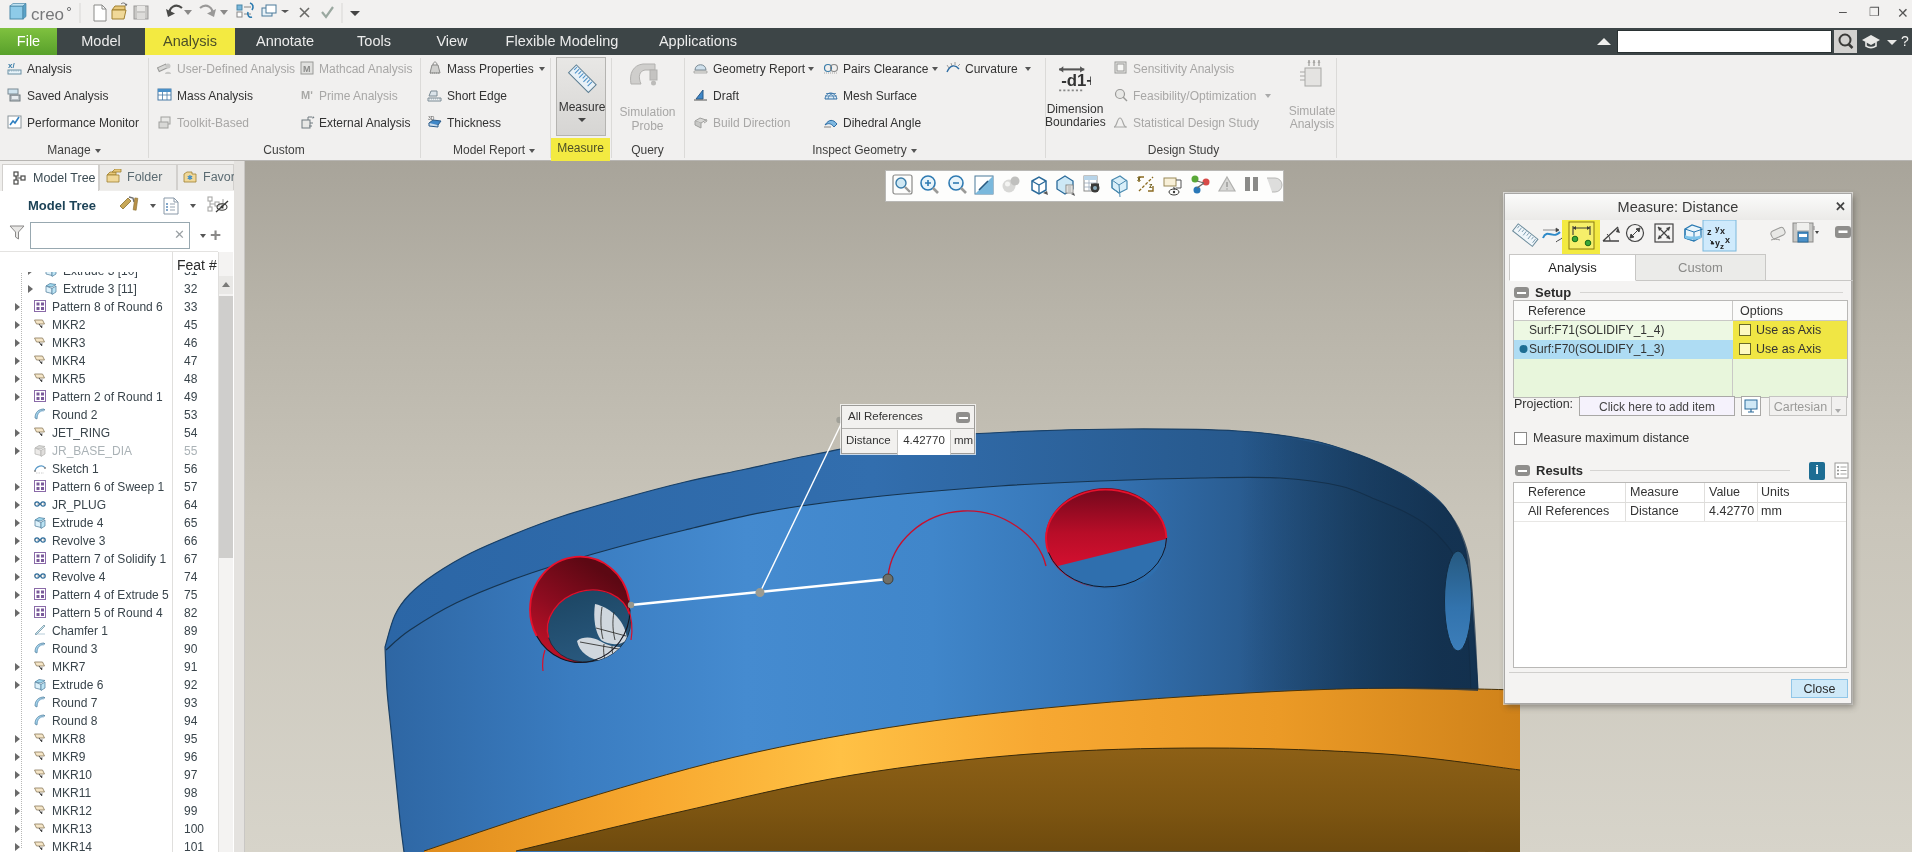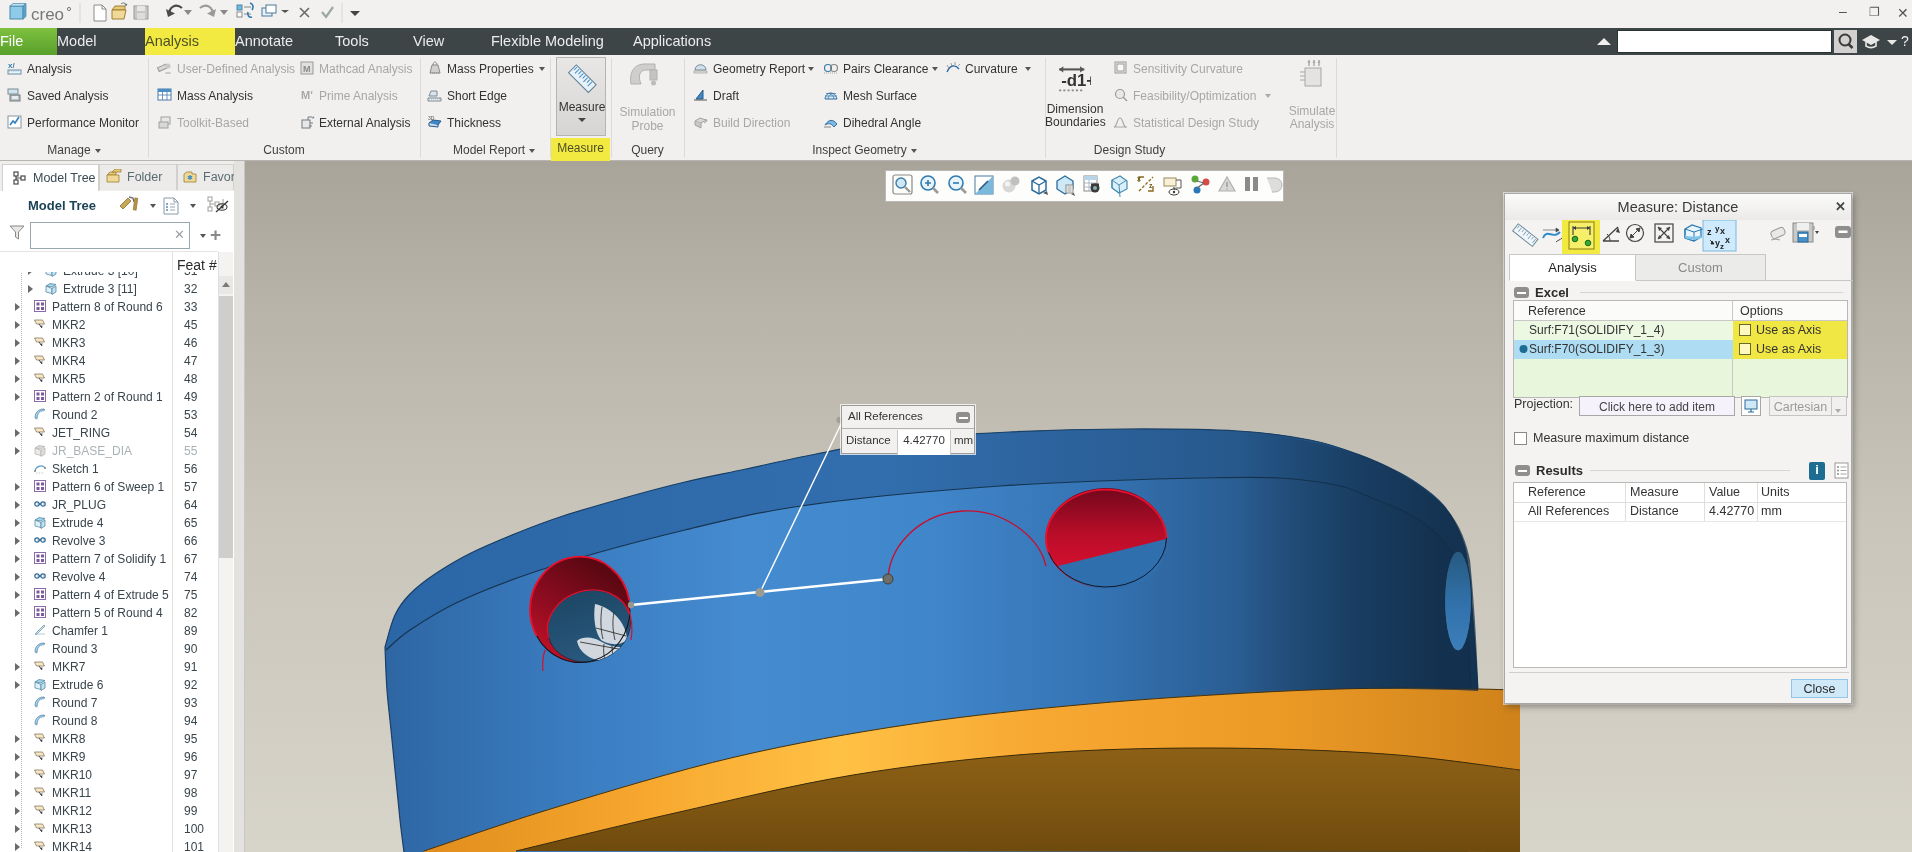--- a/index.html
+++ b/index.html
@@ -4,21 +4,21 @@
 *{margin:0;padding:0;box-sizing:border-box}
 html,body{width:1912px;height:852px;overflow:hidden;font-family:"Liberation Sans",sans-serif;background:#f1f0ef}
 .abs{position:absolute}
 #stage{position:absolute;left:0;top:0;width:1912px;height:852px}
 
 #titlebar{position:absolute;left:0;top:0;width:1912px;height:28px;background:#f2f1f0}
 #titletext{position:absolute;top:7px;left:0;width:1912px;text-align:center;font-size:13px;color:#9c9c9c}
 .winbtn{position:absolute;top:0;color:#555;font-size:14px}
 
 #tabbar{position:absolute;left:0;top:28px;width:1912px;height:27px;background:#3d4547}
-.tab{position:absolute;top:0;height:27px;line-height:27px;font-size:14.5px;color:#eceenf}
+.tab{position:absolute;top:0;height:27px;line-height:27px;text-align:center;font-size:14.5px;color:#eceenf}
 .tab{color:#ececec}
 #tab-file{left:0;width:57px;background:linear-gradient(#7fc13f,#58a02b);color:#fff}
 #tab-analysis{left:145px;width:90px;background:#f3ea41;color:#4c4f28}
 
 #ribbon{position:absolute;left:0;top:55px;width:1912px;height:106px;background:#f1f0ef;border-bottom:1px solid #b7b5b2}
 .rsep{position:absolute;top:3px;height:100px;width:1px;background:#dbdad8}
 .ritem{position:absolute;height:17px;font-size:12px;color:#333;white-space:nowrap}
 .ritem.g{color:#a8a7a6}
 .ritem .lbl{position:absolute;left:20px;top:2px}
 .glabel{position:absolute;top:88px;height:18px;font-size:12px;color:#3f3f3e;text-align:center;white-space:nowrap}
@@ -398,21 +398,21 @@
 <div class="glabel" style="left:684px;width:361px">Inspect Geometry<span class="dar"></span></div>
 
 <svg class="abs" width="34" height="38" style="left:1057px;top:6px">
         <use href="#i-db" transform="scale(2.1)"></use>
       </svg>
 <div class="abs" style="left:1045px;top:48px;width:60px;text-align:center;font-size:12px;color:#333;line-height:13px">Dimension<br>Boundaries</div>
 <div class="ritem g" style="left:1113px;top:5px">
         <svg class="abs" width="16" height="16">
           <use href="#i-sens"></use>
         </svg>
-        <span class="lbl">Sensitivity Curvature</span>
+        <span class="lbl">Sensitivity Analysis</span>
       </div>
 <div class="ritem g" style="left:1113px;top:32px">
         <svg class="abs" width="16" height="16">
           <use href="#i-feas"></use>
         </svg>
         <span class="lbl">Feasibility/Optimization</span>
         <i class="ar" style="left:152px"></i>
       </div>
 <div class="ritem g" style="left:1113px;top:59px">
         <svg class="abs" width="16" height="16">
@@ -420,21 +420,21 @@
         </svg>
         <span class="lbl">Statistical Design Study</span>
       </div>
 <svg class="abs" width="30" height="34" style="left:1297px;top:3px">
         <rect x="8" y="10" width="16" height="18" fill="#e4e3e1" stroke="#a8a7a5"></rect>
         <path d="M3 14h5M3 18h5M3 22h5" stroke="#a8a7a5"></path>
         <path d="M12 8V2M17 8V2M22 8V2" stroke="#a8a7a5" stroke-width="1.4"></path>
         <path d="M12 2l-1.5 3h3zM17 2l-1.5 3h3zM22 2l-1.5 3h3z" fill="#a8a7a5"></path>
       </svg>
 <div class="abs" style="left:1282px;top:50px;width:60px;text-align:center;font-size:12px;color:#a8a7a6;line-height:13px">Simulate<br>Analysis</div>
-<div class="glabel" style="left:984px;width:291px">Design Study</div>
+<div class="glabel" style="left:1038px;width:291px">Design Study</div>
 </div>
 <div id="tree">
 <div class="abs" style="left:0;top:0;width:234px;height:30px;background:#efeeec"></div>
 <svg width="0" height="0" style="position:absolute">
         <defs>
 <g id="t-ext">
             <path d="M2 5l4-2.5 6 1-4 2.5z" fill="#9fd8ee" stroke="#4a7a9a" stroke-width=".7"></path>
             <path d="M2 5v6l6 1.5V7.5z" fill="#ddf1fa" stroke="#4a7a9a" stroke-width=".7"></path>
             <path d="M8 7.5l4-2.5v6l-4 2.5z" fill="#bce4f4" stroke="#4a7a9a" stroke-width=".7"></path>
           </g>
@@ -1078,21 +1078,21 @@
         </g>
 <g transform="translate(330,6)">
           <rect x="0" y="0" width="16" height="12" rx="3" fill="#8f8e8c"></rect>
           <rect x="3.5" y="4.5" width="9" height="2.5" fill="#fff"></rect>
         </g>
 </svg>
 <div class="dtab" style="left:4px;width:127px;background:#fff;border:1px solid #c8c7c5;border-bottom:1px solid #fff;color:#222">Analysis</div>
 <div class="dtab" style="left:131px;width:130px;background:#ebebe9;border:1px solid #c8c7c5;border-left:none;color:#8a8a88">Custom</div>
 <div class="abs" style="left:261px;top:86px;width:87px;height:1px;background:#c8c7c5"></div>
 <div class="minus" style="left:9px;top:93px"></div>
-<div class="sechdr" style="left:30px;top:91px">Excel</div>
+<div class="sechdr" style="left:30px;top:91px">Setup</div>
 <div class="abs" style="left:75px;top:98px;width:263px;height:1px;background:#d5d4d2"></div>
 
 <div class="abs" style="left:8px;top:106px;width:335px;height:98px;background:#e8f6dc;border:1px solid #b9b8b6">
   <div class="abs" style="left:0;top:0;width:333px;height:20px;background:#fbfbfa;border-bottom:1px solid #c9c8c6"></div>
   <div class="cell" style="left:14px;top:3px">Reference</div>
   <div class="cell" style="left:226px;top:3px">Options</div>
   <div class="abs" style="left:218px;top:0;width:1px;height:96px;background:#c9c8c6"></div>
   <div class="abs" style="left:0;top:20px;width:333px;height:19px;background:#edf8e3"></div>
   <div class="cell" style="left:15px;top:22px;font-size:12px">Surf:F71(SOLIDIFY_1_4)</div>
   <div class="abs" style="left:0;top:39px;width:333px;height:19px;background:#aedcf3"></div>

